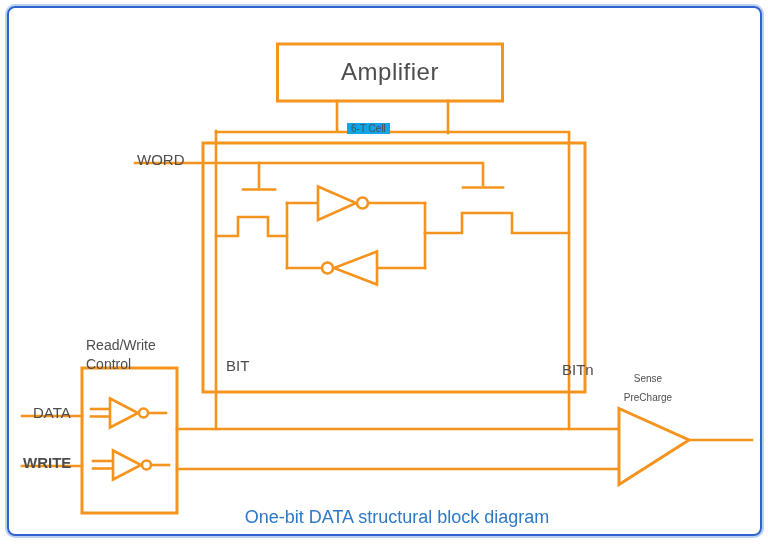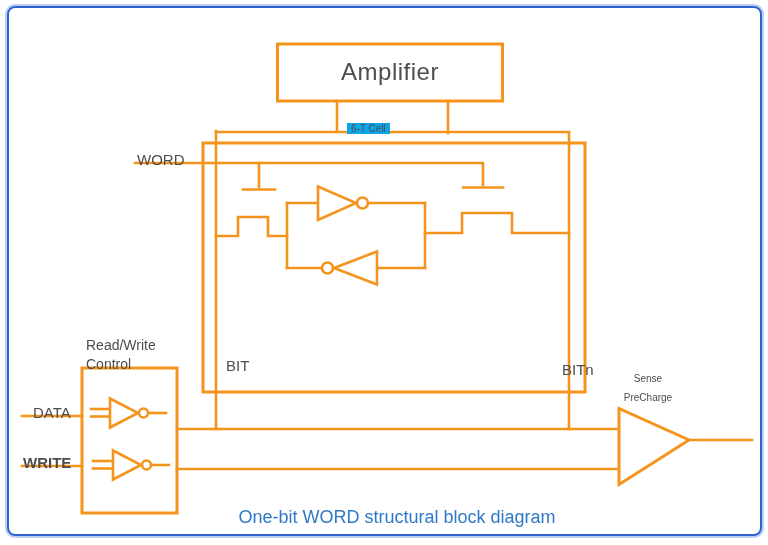--- a/index.html
+++ b/index.html
@@ -126,13 +126,13 @@
 </div>
 
 <div class="lbl" style="left:33px;top:394px;">DATA</div>
 <div class="lbl" style="left:23px;top:444px;font-weight:bold;">WRITE</div>
 
 <div class="sense-lbl">
   <div>Sense</div>
   <div>PreCharge</div>
 </div>
 
-<div class="caption">One-bit WORD structural block diagram</div>
+<div class="caption">One-bit DATA structural block diagram</div>
 
 </body></html>

